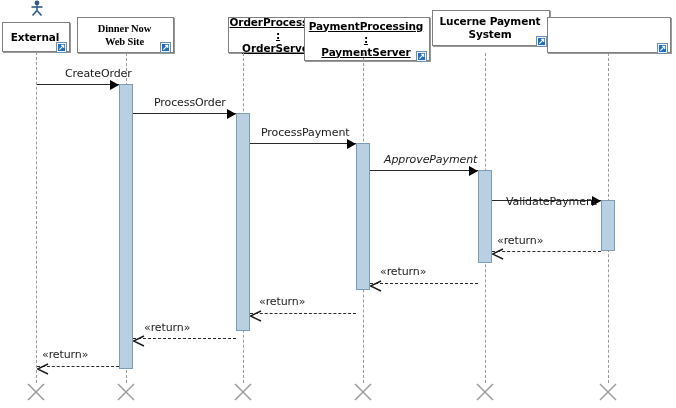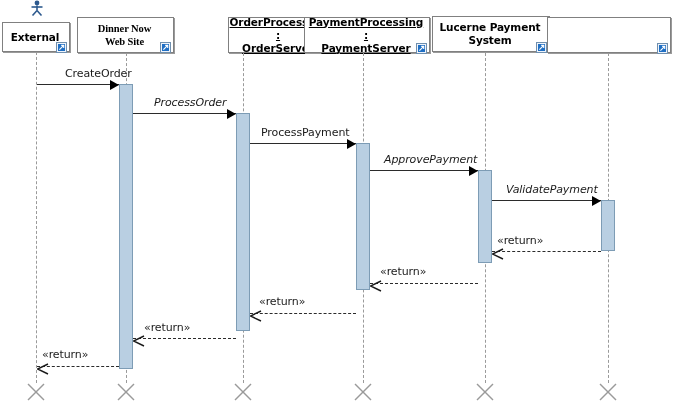--- a/index.html
+++ b/index.html
@@ -149,32 +149,32 @@
         <span class="lifeline-title underlined">OrderProcessing :
 OrderServer</span>
         <span class="box-badge"><svg width="11" height="11" viewBox="0 0 11 11" aria-hidden="true">
             <rect x="0.5" y="0.5" width="10" height="10" fill="#eef3fa" stroke="#6f8fae" stroke-width="1"></rect>
             <rect x="2" y="2" width="7" height="7" fill="#1f6fc4"></rect>
             <path d="M3.4 7.6 L7.4 3.6" stroke="#ffffff" stroke-width="1.1"></path>
             <path d="M5.2 3.4 L7.7 3.4 L7.7 5.9" fill="none" stroke="#ffffff" stroke-width="1.1"></path>
           </svg></span>
       </div>
       <div class="lifeline-line" style="left: 243px; top: 53px; height: 330px;"></div>
-      <div class="lifeline-box" style="left: 304px; top: 17px; width: 126px; height: 36px;">
+      <div class="lifeline-box" style="left: 304px; top: 17px; width: 126px; height: 44px;">
         <span class="lifeline-title underlined">PaymentProcessing :
 PaymentServer</span>
         <span class="box-badge"><svg width="11" height="11" viewBox="0 0 11 11" aria-hidden="true">
             <rect x="0.5" y="0.5" width="10" height="10" fill="#eef3fa" stroke="#6f8fae" stroke-width="1"></rect>
             <rect x="2" y="2" width="7" height="7" fill="#1f6fc4"></rect>
             <path d="M3.4 7.6 L7.4 3.6" stroke="#ffffff" stroke-width="1.1"></path>
             <path d="M5.2 3.4 L7.7 3.4 L7.7 5.9" fill="none" stroke="#ffffff" stroke-width="1.1"></path>
           </svg></span>
       </div>
       <div class="lifeline-line" style="left: 363px; top: 53px; height: 330px;"></div>
-      <div class="lifeline-box" style="left: 432px; top: 16px; width: 118px; height: 36px;">
+      <div class="lifeline-box" style="left: 432px; top: 10px; width: 118px; height: 36px;">
         <span class="lifeline-title">Lucerne Payment
 System</span>
         <span class="box-badge"><svg width="11" height="11" viewBox="0 0 11 11" aria-hidden="true">
             <rect x="0.5" y="0.5" width="10" height="10" fill="#eef3fa" stroke="#6f8fae" stroke-width="1"></rect>
             <rect x="2" y="2" width="7" height="7" fill="#1f6fc4"></rect>
             <path d="M3.4 7.6 L7.4 3.6" stroke="#ffffff" stroke-width="1.1"></path>
             <path d="M5.2 3.4 L7.7 3.4 L7.7 5.9" fill="none" stroke="#ffffff" stroke-width="1.1"></path>
           </svg></span>
       </div>
       <div class="lifeline-line" style="left: 485px; top: 53px; height: 330px;"></div>
@@ -194,30 +194,30 @@
       <div class="activation" style="left: 356px; top: 143px; height: 147px;"></div>
       <div class="activation" style="left: 478px; top: 170px; height: 93px;"></div>
       <div class="activation" style="left: 601px; top: 200px; height: 51px;"></div>
     </div>
   <div id="layer-messages">
       <div class="msg-line solid" style="left: 37px; top: 84px; width: 82px;"></div>
       <div class="msg-head-right" style="left: 110px; top: 80px;"></div>
       <div class="msg-label" style="left: 48px; top: 67px; margin-left: 17px;">CreateOrder</div>
       <div class="msg-line solid" style="left: 133px; top: 113px; width: 103px;"></div>
       <div class="msg-head-right" style="left: 227px; top: 109px;"></div>
-      <div class="msg-label" style="left: 154px; top: 96px; font-style: italic;">ProcessOrder</div>
+      <div class="msg-label" style="left: 154px; top: 96px;">ProcessOrder</div>
       <div class="msg-line solid" style="left: 250px; top: 143px; width: 106px;"></div>
       <div class="msg-head-right" style="left: 347px; top: 139px;"></div>
       <div class="msg-label" style="left: 261px; top: 126px;">ProcessPayment</div>
       <div class="msg-line solid" style="left: 370px; top: 170px; width: 108px;"></div>
       <div class="msg-head-right" style="left: 469px; top: 166px;"></div>
       <div class="msg-label" style="left: 384px; top: 153px; font-style: italic;">ApprovePayment</div>
       <div class="msg-line solid" style="left: 492px; top: 200px; width: 109px;"></div>
       <div class="msg-head-right" style="left: 592px; top: 196px;"></div>
-      <div class="msg-label" style="left: 506px; top: 183px; font-style: italic;">ValidatePayment</div>
+      <div class="msg-label" style="left: 506px; top: 195px;">ValidatePayment</div>
       <div class="msg-line dashed" style="left: 492px; top: 251px; width: 109px;"></div>
       <div class="msg-head-left" style="left: 492px; top: 245px;"><svg width="12" height="12" viewBox="0 0 12 12" aria-hidden="true">
           <path d="M11 1 L0.5 6 L11 11" fill="none" stroke="#1a1a1a" stroke-width="1.4"></path>
         </svg></div>
       <div class="msg-label" style="left: 497px; top: 234px;">«return»</div>
       <div class="msg-line dashed" style="left: 370px; top: 283px; width: 108px;"></div>
       <div class="msg-head-left" style="left: 370px; top: 277px;"><svg width="12" height="12" viewBox="0 0 12 12" aria-hidden="true">
           <path d="M11 1 L0.5 6 L11 11" fill="none" stroke="#1a1a1a" stroke-width="1.4"></path>
         </svg></div>
       <div class="msg-label" style="left: 380px; top: 265px;">«return»</div>

